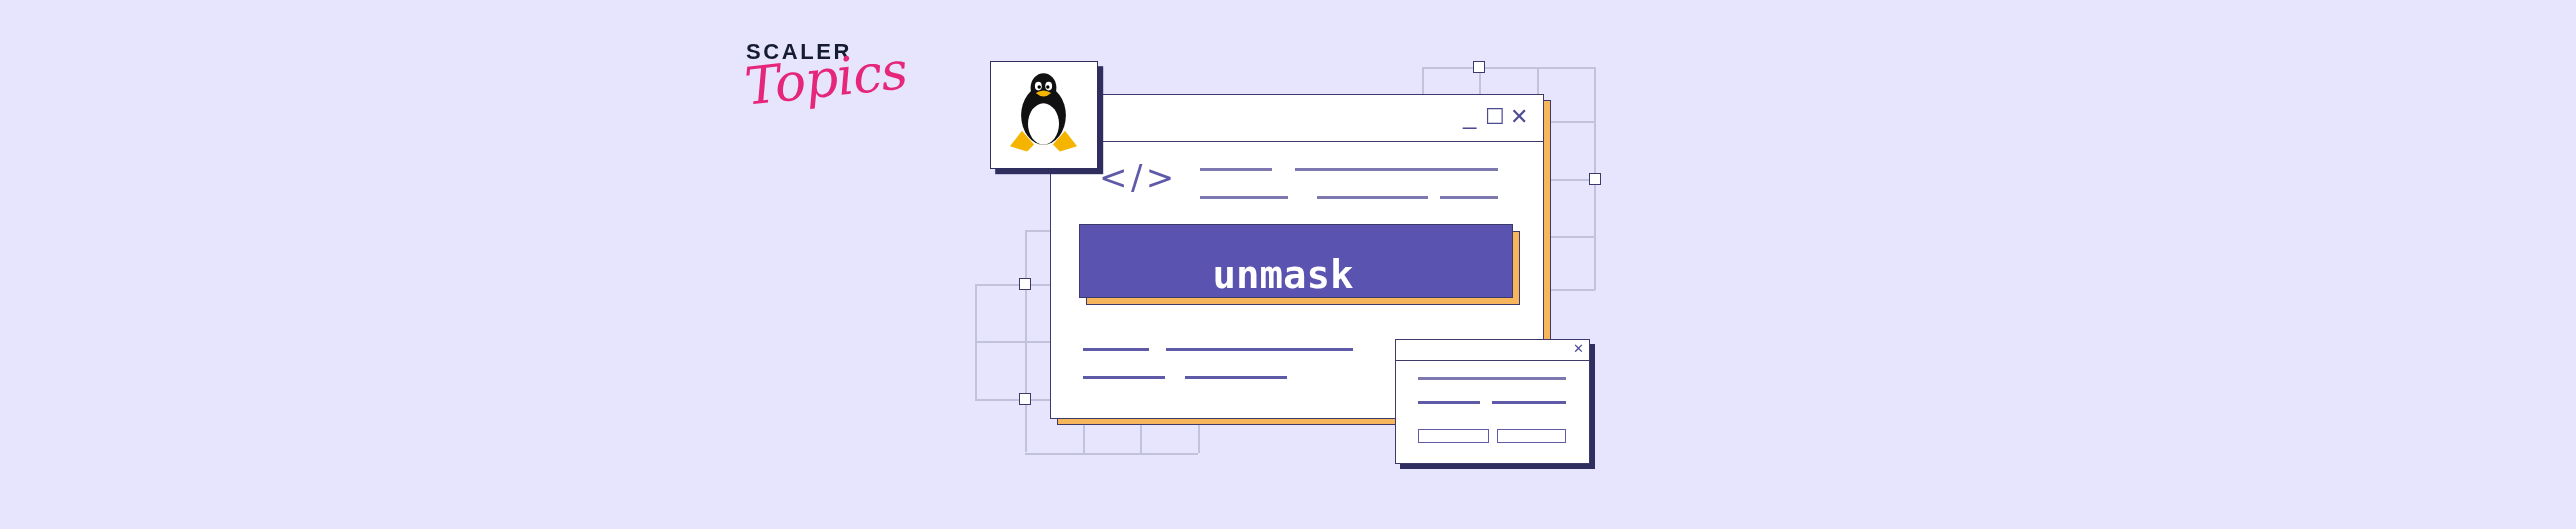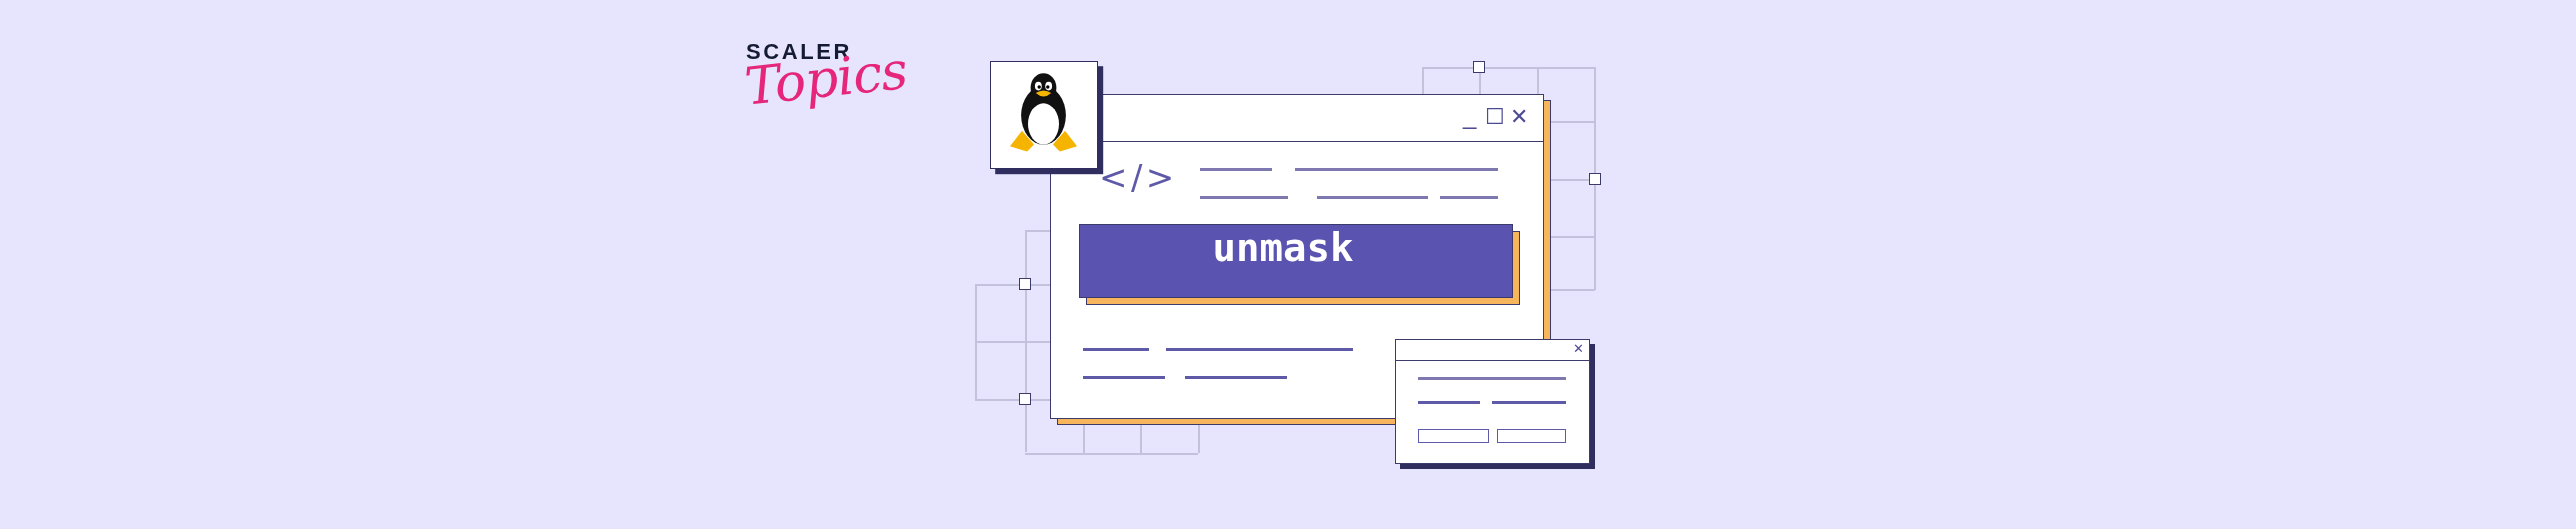--- a/index.html
+++ b/index.html
@@ -10,21 +10,21 @@
   .logo-scaler { left:746px; top:39px; font-family:Liberation Sans, sans-serif; font-weight:bold; font-size:22px; letter-spacing:2.6px; color:#141b33; }
   .logo-topics { left:742px; top:57px; font-family:"DejaVu Serif", serif; font-style:italic; font-size:52px; color:#e5267a; letter-spacing:-0.9px; transform:rotate(-6deg); transform-origin:left top; }
   .penguin-box { left:990px; top:61px; width:108px; height:108px; background:#fff; border:1.7px solid #2f2e5e; box-sizing:border-box; box-shadow:5.2px 5.2px 0 #2f2e5e; z-index:5; }
   .win-shadow { left:1057px; top:100px; width:494px; height:325px; background:#f8b65c; border:1.7px solid #3b3a6b; box-sizing:border-box; }
   .win { left:1050px; top:94px; width:494px; height:325px; background:#fff; border:1.7px solid #3b3a6b; box-sizing:border-box; }
   .win-titlebar { left:0; top:0; right:0; height:46px; border-bottom:1.7px solid #3b3a6b; }
   .ctrl { position:absolute; color:#4d4a94; }
   .code-icon { left:48px; top:62px; font-family:"DejaVu Sans", sans-serif; font-size:34px; color:#5e5aa8; letter-spacing:3.4px; }
   .line { position:absolute; height:2.6px; background:#7d79b0; }
   .cmd-shadow { left:1086px; top:231px; width:434px; height:74px; background:#f8b65c; border:1.7px solid #3b3a6b; box-sizing:border-box; }
-  .cmd { left:1079px; top:224px; width:434px; height:74px; background:#5a53b0; border:1.7px solid #3b3a6b; box-sizing:border-box; display:flex; align-items:flex-start; justify-content:center; color:#fff; font-family:"DejaVu Sans Mono", monospace; font-size:39px; }
+  .cmd { left:1079px; top:224px; width:434px; height:74px; background:#5a53b0; border:1.7px solid #3b3a6b; box-sizing:border-box; display:flex; align-items:flex-end; justify-content:center; color:#fff; font-family:"DejaVu Sans Mono", monospace; font-size:39px; }
   .cmd .b { font-weight:bold; margin-right:26px; }
   .dlg-shadow { left:1400px; top:344px; width:195px; height:125px; background:#2f2e5e; }
   .dlg { left:1395px; top:339px; width:195px; height:125px; background:#fff; border:1.7px solid #3b3a6b; box-sizing:border-box; }
   .dlg-title { position:absolute; left:0; top:0; right:0; height:20px; border-bottom:1.7px solid #3b3a6b; }
   .dlg-btn { position:absolute; top:89px; height:13.7px; border:1.7px solid #5e5aa8; box-sizing:border-box; background:#fff; }
 </style>
 </head>
 <body>
 
 <div class="abs logo-scaler">SCALER</div>

